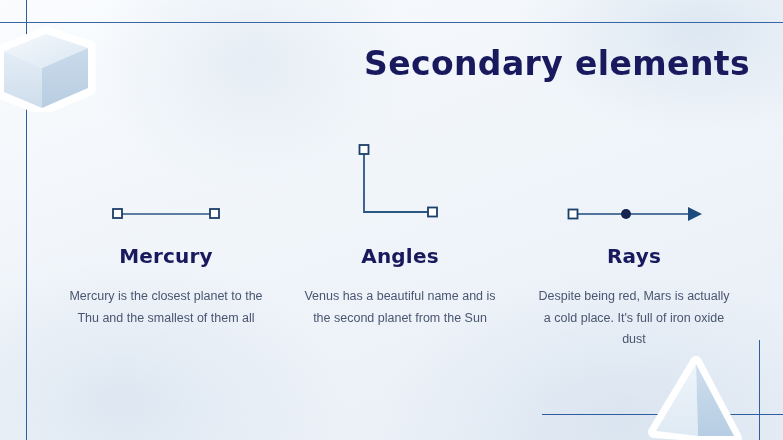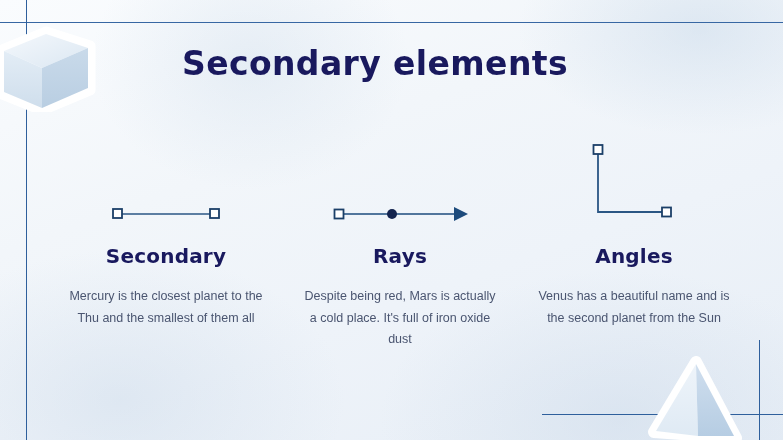--- a/index.html
+++ b/index.html
@@ -73,21 +73,21 @@
     width: 116px;
     height: 90px;
   }
 
   
   .title {
     position: absolute;
     left: 0;
     top: 44px;
     width: 750px;
-    text-align: center;
+    text-align: right;
     font-size: 33px;
     font-weight: bold;
     color: #19195e;
     letter-spacing: 0.4px;
     font-family: "DejaVu Sans", sans-serif;
   }
 
   
   .columns {
     position: absolute;
@@ -184,43 +184,43 @@
   <div class="columns">
 
     <div class="col">
       <div class="figure">
         <svg width="120" height="24" viewBox="0 0 120 24">
           <line x1="12" y1="12" x2="108" y2="12" stroke="#2a5684" stroke-width="1.6"></line>
           <rect x="7" y="7" width="9" height="9" fill="#ffffff" stroke="#1b3f68" stroke-width="1.8"></rect>
           <rect x="104" y="7" width="9" height="9" fill="#ffffff" stroke="#1b3f68" stroke-width="1.8"></rect>
         </svg>
       </div>
-      <div class="col-title">Secondary</div>
+      <div class="col-title">Mercury</div>
       <div class="col-body">Mercury is the closest planet to the Thu and the smallest of them all</div>
+    </div>
+
+    <div class="col">
+      <div class="figure">
+        <svg width="100" height="90" viewBox="0 0 100 90">
+          <polyline points="14,14 14,76 82,76" fill="none" stroke="#2a5684" stroke-width="1.8"></polyline>
+          <rect x="9.5" y="9" width="9" height="9" fill="#ffffff" stroke="#1b3f68" stroke-width="1.8"></rect>
+          <rect x="78" y="71.5" width="9" height="9" fill="#ffffff" stroke="#1b3f68" stroke-width="1.8"></rect>
+        </svg>
+      </div>
+      <div class="col-title">Angles</div>
+      <div class="col-body">Venus has a beautiful name and is the second planet from the Sun</div>
     </div>
 
     <div class="col">
       <div class="figure">
         <svg width="144" height="24" viewBox="0 0 144 24">
           <line x1="12" y1="12" x2="128" y2="12" stroke="#1d4b7c" stroke-width="1.6"></line>
           <rect x="6.5" y="7.5" width="9" height="9" fill="#ffffff" stroke="#1b3f68" stroke-width="1.8"></rect>
           <circle cx="64" cy="12" r="5" fill="#14244f"></circle>
           <polygon points="126,5 140,12 126,19" fill="#1d4b7c"></polygon>
         </svg>
       </div>
       <div class="col-title">Rays</div>
       <div class="col-body">Despite being red, Mars is actually a cold place. It's full of iron oxide dust</div>
     </div>
 
-    <div class="col">
-      <div class="figure">
-        <svg width="100" height="90" viewBox="0 0 100 90">
-          <polyline points="14,14 14,76 82,76" fill="none" stroke="#2a5684" stroke-width="1.8"></polyline>
-          <rect x="9.5" y="9" width="9" height="9" fill="#ffffff" stroke="#1b3f68" stroke-width="1.8"></rect>
-          <rect x="78" y="71.5" width="9" height="9" fill="#ffffff" stroke="#1b3f68" stroke-width="1.8"></rect>
-        </svg>
-      </div>
-      <div class="col-title">Angles</div>
-      <div class="col-body">Venus has a beautiful name and is the second planet from the Sun</div>
-    </div>
-
   </div>
 </div>
 
 </body></html>

